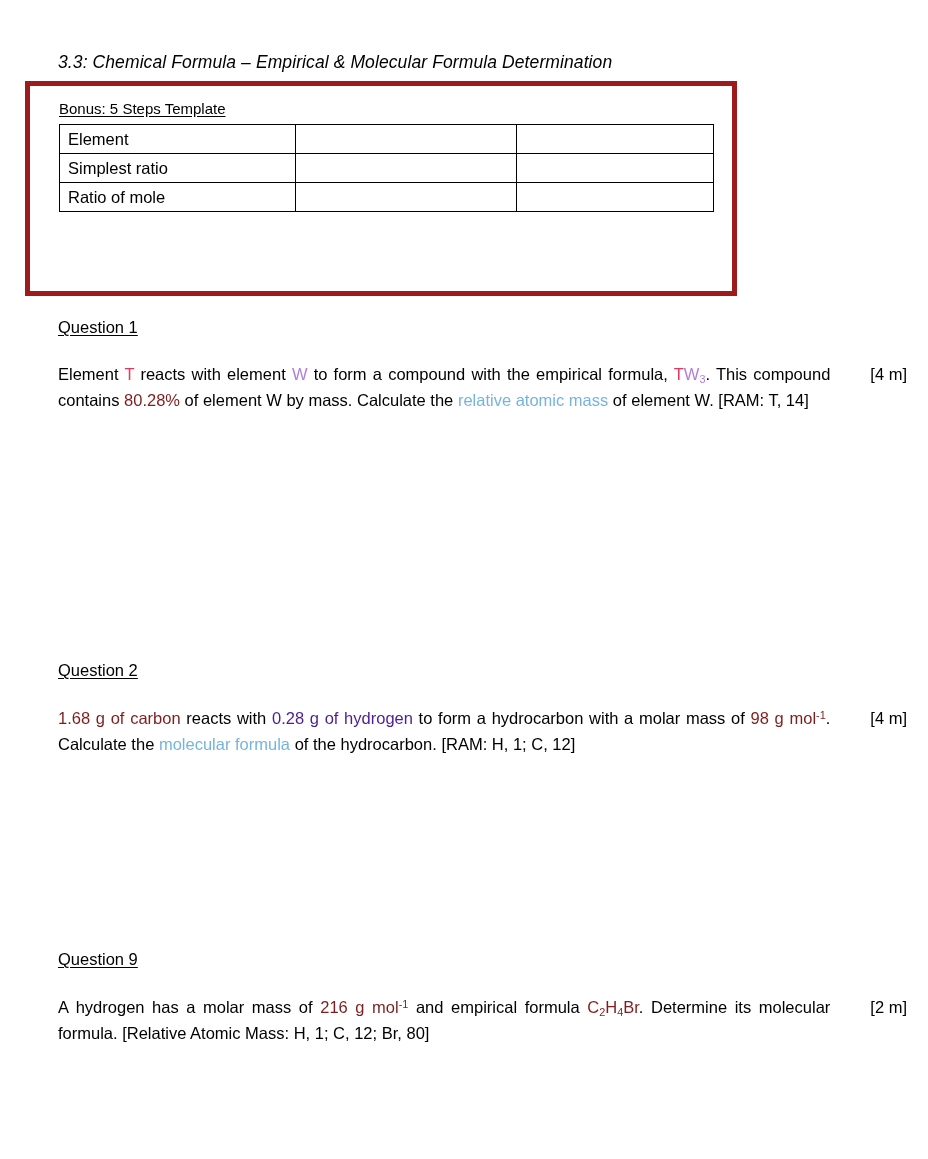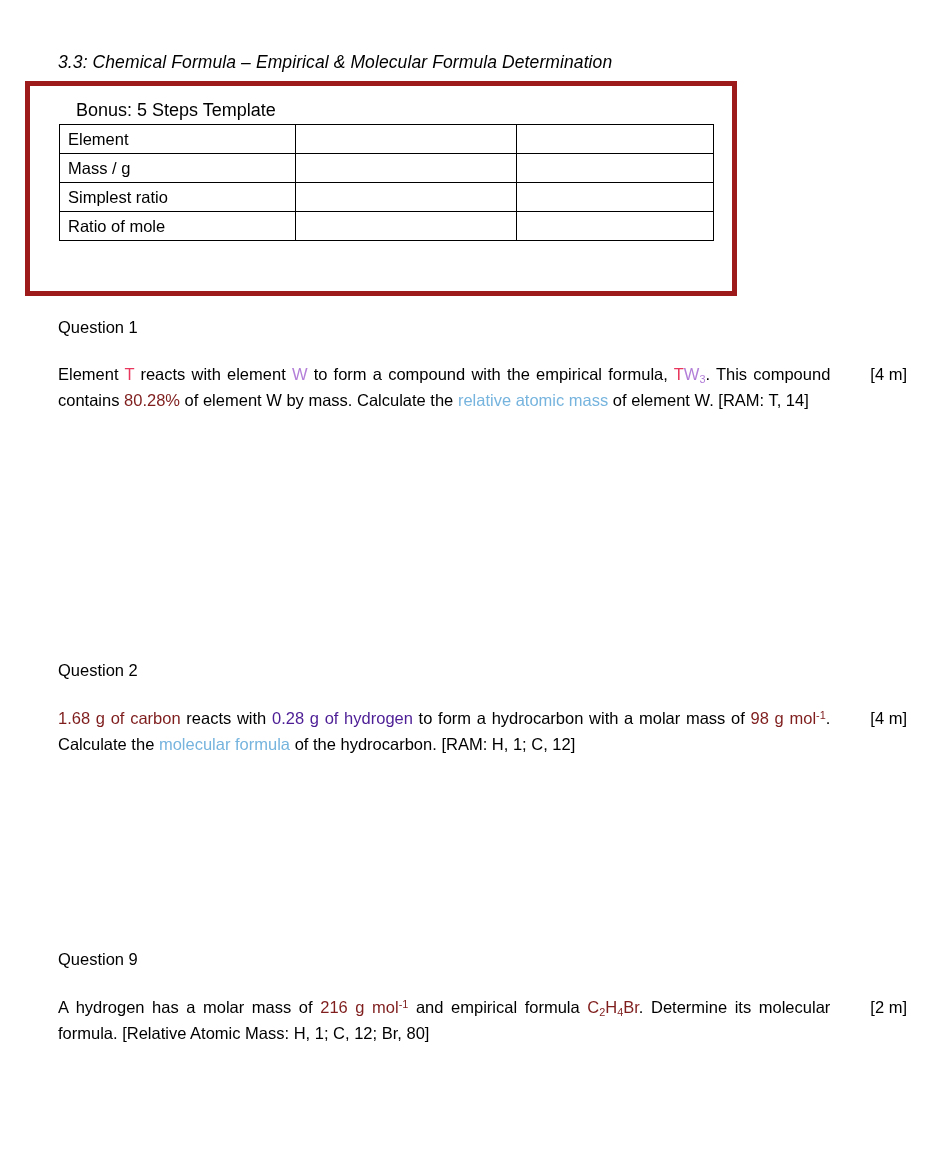--- a/index.html
+++ b/index.html
@@ -40,23 +40,24 @@
     left: 25px;
     top: 42px;
     width: 712px;
     height: 215px;
     border: 5px solid #9e1b1b;
     box-sizing: border-box;
   }
 
   .bonus-title {
     position: absolute;
-    left: 76px;
+    left: 59px;
     top: 61px;
-    font-size: 18px;
+    font-size: 15px;
+    text-decoration: underline;
     text-underline-offset: 2px;
     white-space: nowrap;
   }
 
   
   .steps-table {
     position: absolute;
     left: 59px;
     top: 85px;
     width: 627px;
@@ -72,20 +73,21 @@
     line-height: 1.1;
   }
   .steps-table td.col-label { width: 227px; }
   .steps-table td.col-a     { width: 212px; }
   .steps-table td.col-b     { width: 188px; }
 
   
   .q-heading {
     position: absolute;
     font-size: 16.5px;
+    text-decoration: underline;
     text-underline-offset: 2px;
     white-space: nowrap;
   }
 
   .q-body {
     position: absolute;
     font-size: 16.5px;
     line-height: 26px;
     text-align: justify;
     color: #000000;
@@ -130,25 +132,20 @@
   <div class="bonus-title">Bonus: 5 Steps Template</div>
 
   <table class="steps-table">
     <tbody>
       <tr>
         <td class="col-label">Element</td>
         <td class="col-a"></td>
         <td class="col-b"></td>
       </tr>
       <tr>
-        <td class="col-label">Mass / g</td>
-        <td class="col-a"></td>
-        <td class="col-b"></td>
-      </tr>
-      <tr>
         <td class="col-label">Simplest ratio</td>
         <td class="col-a"></td>
         <td class="col-b"></td>
       </tr>
       <tr>
         <td class="col-label">Ratio of mole</td>
         <td class="col-a"></td>
         <td class="col-b"></td>
       </tr>
     </tbody>

